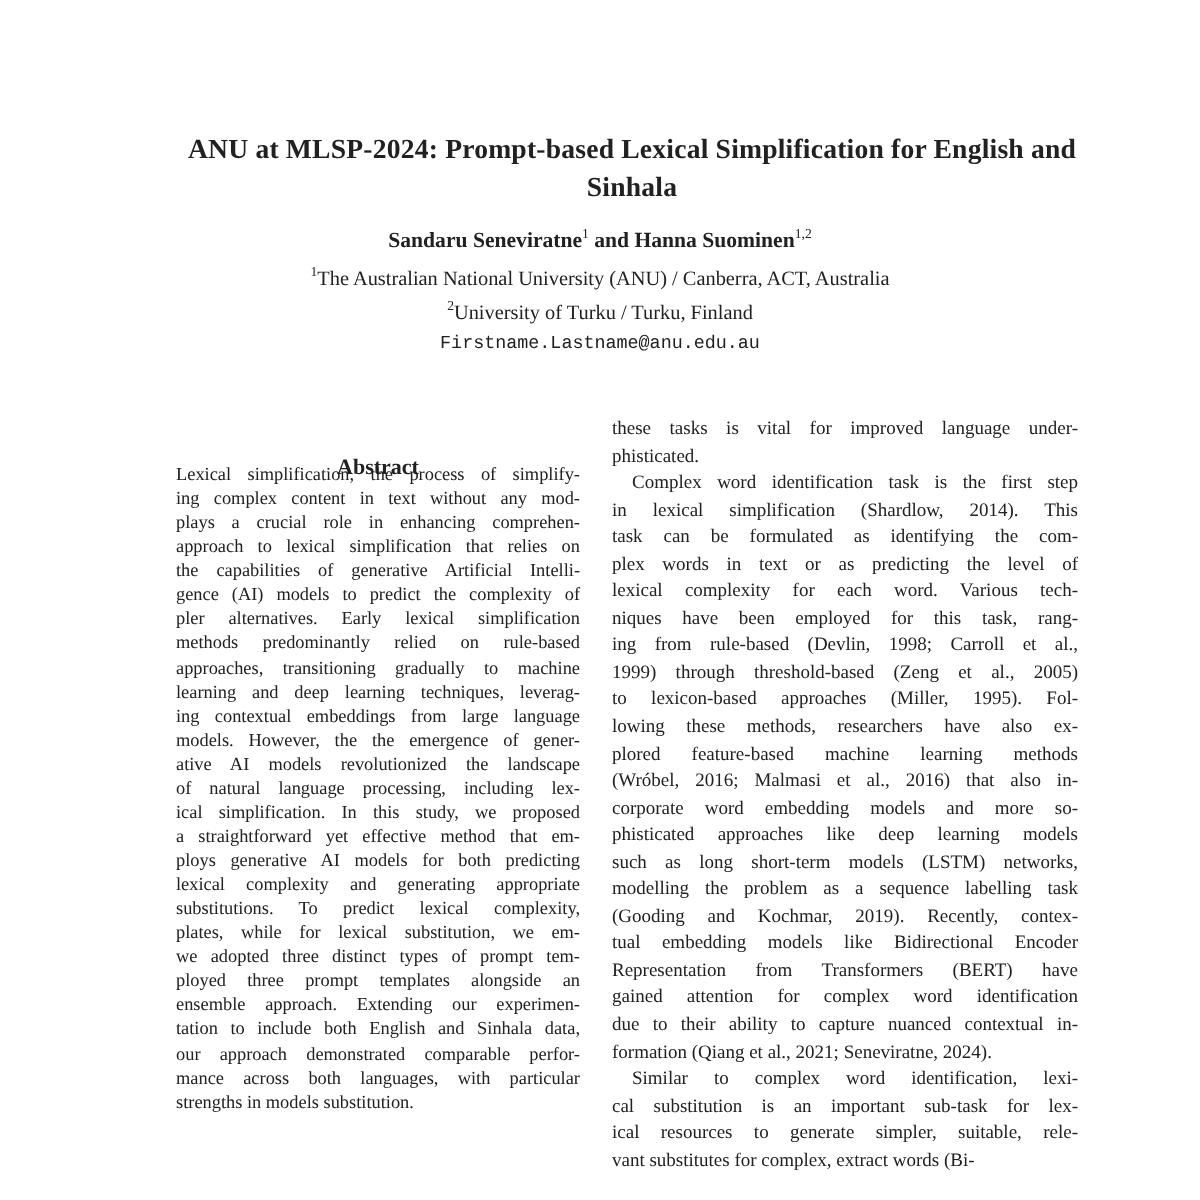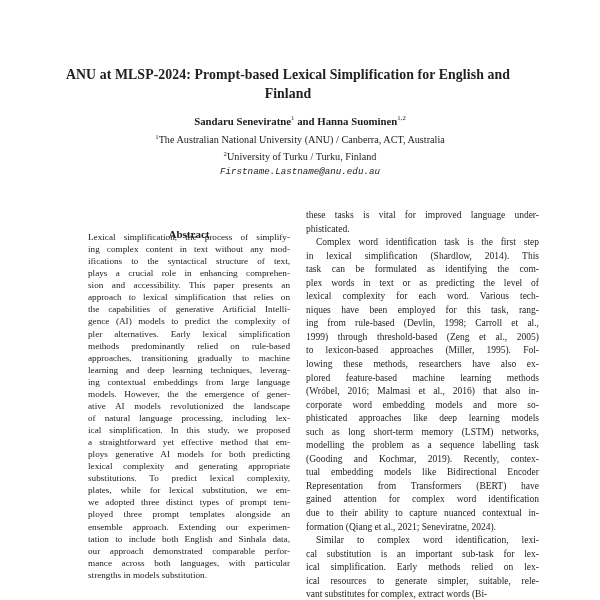--- a/index.html
+++ b/index.html
@@ -2,37 +2,37 @@
 <html><head>
 <meta charset="utf-8">
 <style>
   html,body { margin:0; padding:0; background:#e8e8e8; }
   .page {
     position:relative; width:600px; height:600px; margin:0 auto;
     background:#ffffff; color:#212121; overflow:hidden;
     font-family:"Liberation Serif","DejaVu Serif",serif;
   }
   .title {
-    position:absolute; top:65px; left:48px; width:480px;
+    position:absolute; top:65px; left:76px; width:480px;
     text-align:center; font-weight:700; font-size:13.8px; line-height:19px;
     letter-spacing:.1px;
   }
   .authors {
     position:absolute; top:114px; left:0; width:600px;
     text-align:center; font-weight:700; font-size:10.8px;
   }
   .authors sup { font-size:6.8px; font-weight:400; }
   .affil-block {
     position:absolute; top:130px; left:0; width:600px;
     text-align:center; font-size:10.2px; line-height:13.2px;
   }
   .affil sup { font-size:6.8px; }
   .email {
     font-family:"Liberation Mono","DejaVu Sans Mono",monospace;
-    font-size:9.2px; margin-top:2px;font-style:italic;
+    font-size:9.2px; margin-top:2px;
   }
   .abstract-heading {
     position:absolute; top:228px; left:88px; width:202px;
     text-align:center; font-weight:700; font-size:11px;
   }
   .abstract-text {
     position:absolute; top:231px; left:88px; width:202px;
     font-size:9.2px; line-height:12.07px;
   }
   .right-column {
@@ -43,40 +43,38 @@
   .line.last { text-align-last:left; }
   .para.indent .line:first-child { text-indent:10px; }
 </style>
 </head>
 <body>
 
 <div class="page">
 
   <div class="title">
     <div>ANU at MLSP-2024: Prompt-based Lexical Simplification for English and</div>
-    <div>Finland</div>
+    <div>Sinhala</div>
   </div>
 
   <div class="authors"><span>Sandaru Seneviratne</span><sup>1</sup><span> and </span><span>Hanna Suominen</span><sup>1,2</sup></div>
 
   <div class="affil-block">
     <div class="affil"><sup>1</sup><span>The Australian National University (ANU) / Canberra, ACT, Australia</span></div>
     <div class="affil"><sup>2</sup><span>University of Turku / Turku, Finland</span></div>
     <div class="email">Firstname.Lastname@anu.edu.au</div>
   </div>
 
   <div class="abstract-heading">Abstract</div>
 
   <div class="abstract-text">
       <div class="para">
         <div class="line">Lexical simplification, the process of simplify-</div>
         <div class="line">ing complex content in text without any mod-</div>
-        <div class="line">ifications to the syntactical structure of text,</div>
         <div class="line">plays a crucial role in enhancing comprehen-</div>
-        <div class="line">sion and accessibility. This paper presents an</div>
         <div class="line">approach to lexical simplification that relies on</div>
         <div class="line">the capabilities of generative Artificial Intelli-</div>
         <div class="line">gence (AI) models to predict the complexity of</div>
         <div class="line">pler alternatives. Early lexical simplification</div>
         <div class="line">methods predominantly relied on rule-based</div>
         <div class="line">approaches, transitioning gradually to machine</div>
         <div class="line">learning and deep learning techniques, leverag-</div>
         <div class="line">ing contextual embeddings from large language</div>
         <div class="line">models. However, the the emergence of gener-</div>
         <div class="line">ative AI models revolutionized the landscape</div>
@@ -110,31 +108,30 @@
         <div class="line">lexical complexity for each word. Various tech-</div>
         <div class="line">niques have been employed for this task, rang-</div>
         <div class="line">ing from rule-based (Devlin, 1998; Carroll et al.,</div>
         <div class="line">1999) through threshold-based (Zeng et al., 2005)</div>
         <div class="line">to lexicon-based approaches (Miller, 1995). Fol-</div>
         <div class="line">lowing these methods, researchers have also ex-</div>
         <div class="line">plored feature-based machine learning methods</div>
         <div class="line">(Wróbel, 2016; Malmasi et al., 2016) that also in-</div>
         <div class="line">corporate word embedding models and more so-</div>
         <div class="line">phisticated approaches like deep learning models</div>
-        <div class="line">such as long short-term memory (LSTM) networks,</div>
+        <div class="line">such as long short-term models (LSTM) networks,</div>
         <div class="line">modelling the problem as a sequence labelling task</div>
         <div class="line">(Gooding and Kochmar, 2019). Recently, contex-</div>
         <div class="line">tual embedding models like Bidirectional Encoder</div>
         <div class="line">Representation from Transformers (BERT) have</div>
         <div class="line">gained attention for complex word identification</div>
         <div class="line">due to their ability to capture nuanced contextual in-</div>
         <div class="line last">formation (Qiang et al., 2021; Seneviratne, 2024).</div>
       </div>
       <div class="para indent">
         <div class="line">Similar to complex word identification, lexi-</div>
         <div class="line">cal substitution is an important sub-task for lex-</div>
-        <div class="line">ical simplification. Early methods relied on lex-</div>
         <div class="line">ical resources to generate simpler, suitable, rele-</div>
         <div class="line last">vant substitutes for complex, extract words (Bi-</div>
       </div>
     </div>
 
 </div>
 
 </body></html>

